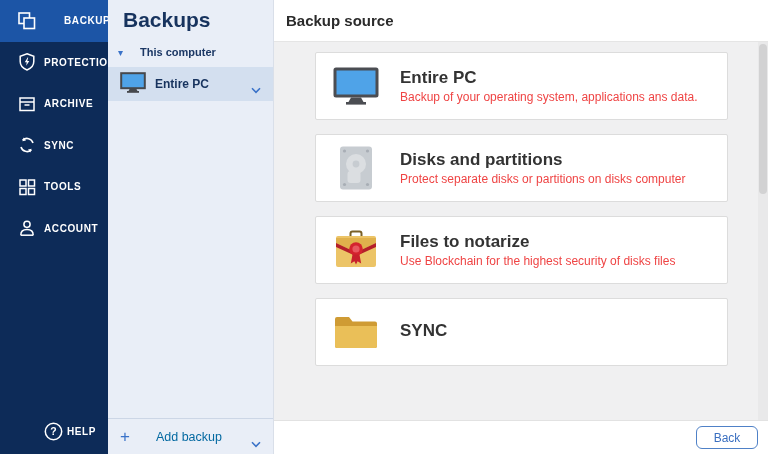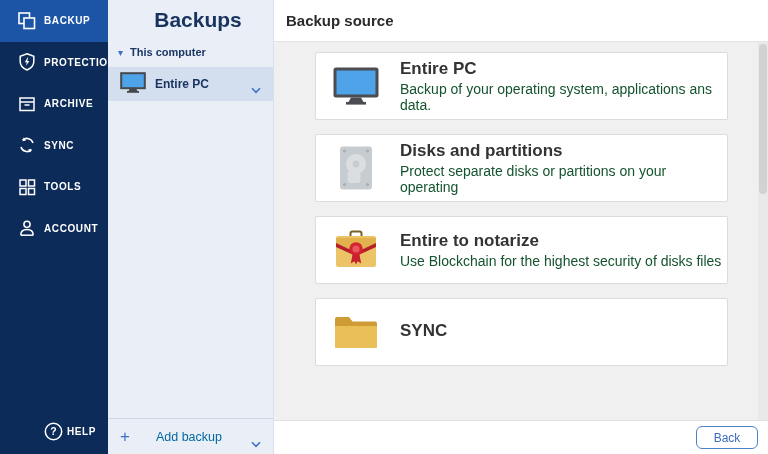--- a/index.html
+++ b/index.html
@@ -3,53 +3,53 @@
 <meta charset="utf-8">
 <style>
   * { margin:0; padding:0; box-sizing:border-box; }
   html,body { width:768px; height:454px; overflow:hidden; background:#fff;
               font-family:"Liberation Sans", sans-serif; }
   .app { position:relative; width:768px; height:454px; overflow:hidden; }
 
   
   .sidebar { position:absolute; left:0; top:0; width:108px; height:454px; background:#0d2b58; }
   .nav-item { display:flex; align-items:center; height:41.5px; cursor:pointer; }
-  .nav-item.active { background:#1c55a6; }
+  .nav-item.active { background:#1c55a6;gap:20px; }
   .nav-item .ni-icon { width:20px; height:20px; margin-left:17px; flex:0 0 20px; display:flex; align-items:center; justify-content:center; }
   .nav-item .ni-label { margin-left:7px; color:#fff; font-size:10px; font-weight:bold; letter-spacing:.6px; }
   .help-item { position:absolute; left:0; bottom:8px; width:108px; height:30px; display:flex; align-items:center; cursor:pointer; }
   .help-item .hi-icon { margin-left:44px; width:19px; height:19px; }
   .help-item .hi-label { margin-left:4px; color:#fff; font-size:10px; font-weight:bold; letter-spacing:.6px; }
 
   
-  .panel { position:absolute; left:108px; top:0; width:166px; height:454px; background:#e9eef7; border-right:1px solid #d9dfe9;text-align:center; }
+  .panel { position:absolute; left:108px; top:0; width:166px; height:454px; background:#e9eef7; border-right:1px solid #d9dfe9; }
   .panel-title { margin:8px 0 0 15px; color:#17335e; font-size:21px; font-weight:600; }
   .group-row { display:flex; align-items:center; margin:14px 0 0 10px; cursor:pointer; }
   .group-caret { color:#3a72c8; font-size:10px; }
-  .group-label { margin-left:7px; color:#1b3764; font-size:11px; font-weight:bold; }
+  .group-label { margin-left:17px; color:#1b3764; font-size:11px; font-weight:bold; }
   .sel-row { margin-top:9px; height:34px; background:#d3dfef; display:flex; align-items:center; cursor:pointer; position:relative; }
   .sel-row .sr-icon { margin-left:12px; }
   .sel-row .sr-label { margin-left:9px; color:#17335e; font-size:12px; font-weight:bold; }
   .sel-row .sr-chev { position:absolute; right:12px; top:13px; }
   .add-row { position:absolute; left:0; bottom:0; width:100%; height:36px; border-top:1px solid #ccd6e6; display:flex; align-items:center; cursor:pointer; }
   .add-plus { margin-left:12px; color:#3a72c8; font-size:17px; font-weight:400; line-height:1; }
   .add-label { margin-left:26px; color:#0369a1; font-size:12.5px; }
   .add-chev { position:absolute; right:12px; top:15px; }
 
   
   .main { position:absolute; left:274px; top:0; width:494px; height:454px; background:#f0f0f1; }
   .main-header { position:absolute; left:0; top:0; width:100%; height:42px; background:#fff; border-bottom:1px solid #e5e5e5; display:flex; align-items:center; }
   .main-title { margin-left:12px; color:#2b2b2b; font-size:15px; font-weight:600; }
   .main-content { position:absolute; left:0; top:42px; bottom:34px; width:100%; overflow:hidden; }
   .card { width:413px; height:68px; margin:0 0 14px 41px; background:#fff; border:1px solid #dcdcdc; border-radius:2px; display:flex; align-items:center; cursor:pointer; }
   .card:first-child { margin-top:10px; }
   .card .c-icon { width:46px; margin-left:17px; flex:0 0 46px; display:flex; align-items:center; justify-content:center; }
   .card .c-text { margin-left:21px; }
   .card .c-title { color:#333; font-size:17px; font-weight:600; line-height:1.2; }
-  .card .c-sub { margin-top:2px; color:#14532d; font-size:14px; }
+  .card .c-sub { margin-top:2px; color:#ef4444; font-size:12px; }
   .scrollbar { position:absolute; right:0; top:42px; bottom:34px; width:10px; background:#e9e9ea; }
   .scroll-thumb { position:absolute; top:2px; left:1px; width:8px; height:150px; background:#d2d2d3; border-radius:4px; cursor:pointer; }
   .main-footer { position:absolute; left:0; bottom:0; width:100%; height:34px; background:#fff; border-top:1px solid #e2e2e2; }
   .back-btn { position:absolute; right:10px; top:5px; width:62px; height:23px; background:#fff; border:1px solid #4f81c7; border-radius:6px; color:#3a6fc0; font-size:12px; font-family:"Liberation Sans",sans-serif; cursor:pointer; }
 </style>
 </head>
 <body>
 
 <div class="app">
 
@@ -198,39 +198,39 @@
               <circle cx="29.5" cy="6" r="1.6" fill="#a8aeb5"></circle>
             <circle cx="6.5" cy="39.5" r="1.6" fill="#a8aeb5"></circle>
               <circle cx="29.5" cy="39.5" r="1.6" fill="#a8aeb5"></circle>
             <circle cx="18" cy="19" r="10" fill="#dbdee1"></circle>
             <rect x="9.5" y="26" width="13" height="12" rx="3" fill="#dbdee1"></rect>
             <circle cx="18" cy="19" r="3.4" fill="#c7ccd1"></circle>
           </svg>
         </span>
         <span class="c-text">
           <div class="c-title">Disks and partitions</div>
-          <div class="c-sub">Protect separate disks or partitions on your operating</div>
+          <div class="c-sub">Protect separate disks or partitions on disks computer</div>
         </span>
       </div>
 
 
       <div class="card">
         <span class="c-icon">
           <svg width="44" height="40" viewBox="0 0 44 40">
             <rect x="16.5" y="1.5" width="11" height="7" rx="2" fill="none" stroke="#7a6026" stroke-width="2"></rect>
             <rect x="2" y="6" width="40" height="31" rx="2" fill="#ecc467"></rect>
             <path d="M2 8 h40 v5 L25 21 h-6 L2 13 Z" fill="#e0b14c"></path>
             <path d="M2 13 L19 21 h6 L42 13 v4 L25.5 24.5 h-7 L2 17 Z" fill="#b41f2a"></path>
             <circle cx="22" cy="19" r="6.8" fill="#d4232e"></circle>
             <circle cx="22" cy="19" r="3.6" fill="#e8575f"></circle>
             <polygon points="18.5,24.5 16.8,33.5 20.4,31.2 22,34.5 23.6,31.2 27.2,33.5 25.5,24.5" fill="#c8202c"></polygon>
           </svg>
         </span>
         <span class="c-text">
-          <div class="c-title">Entire to notarize</div>
+          <div class="c-title">Files to notarize</div>
           <div class="c-sub">Use Blockchain for the highest security of disks files</div>
         </span>
       </div>
 
       <div class="card">
         <span class="c-icon">
           <svg width="46" height="36" viewBox="0 0 46 36">
             <path d="M2 5 a2 2 0 0 1 2-2 h12 l3.5 4.5 H42 a2 2 0 0 1 2 2 V32 a2 2 0 0 1 -2 2 H4 a2 2 0 0 1 -2-2 Z" fill="#cf9b34"></path>
             <path d="M2 12 h42 V32 a2 2 0 0 1 -2 2 H4 a2 2 0 0 1 -2-2 Z" fill="#eabf58"></path>
           </svg>

